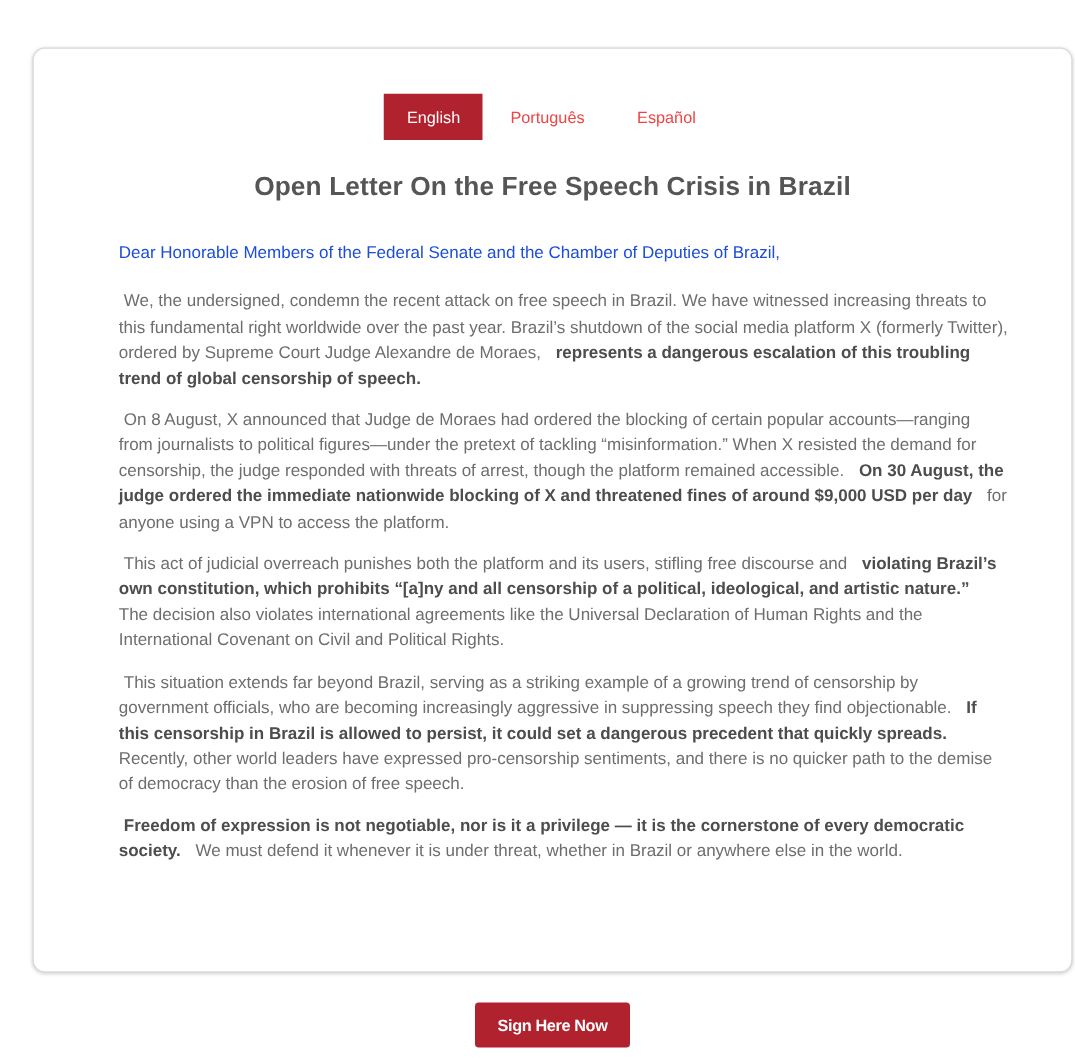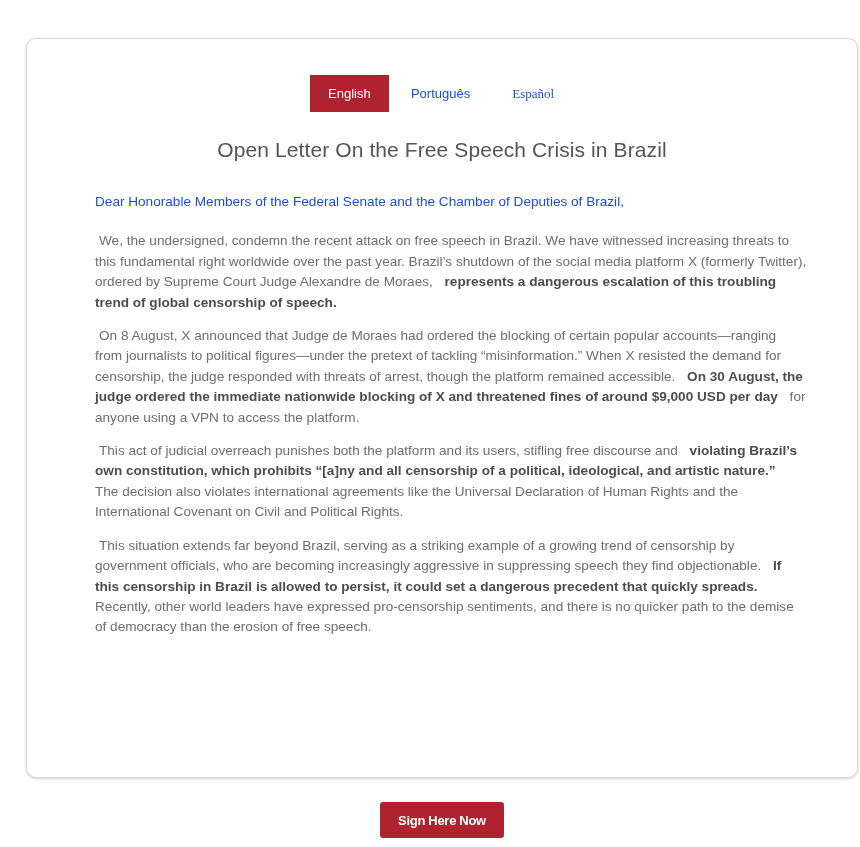--- a/index.html
+++ b/index.html
@@ -23,39 +23,39 @@
       position: absolute;
       top: 32px; left: 0; right: 0;
       display: flex; justify-content: center;
       height: 37px;
     }
     .lang-tab {
       height: 37px;
       padding: 0 19px;
       line-height: 37px;
       font-size: 13px;
-      color: #1d4ed8;
+      color: #ef4444;
       cursor: pointer;
       margin: 0 1px;
     }
     .lang-tab.active {
       background: #b0232e;
       color: #ffffff;
       width: 79px;
       text-align: center;
       padding: 0;
     }
     .lang-tab.pt { margin-left: 1px; padding: 0 20px; }
-    .lang-tab.es { padding: 0 20px; font-family: Liberation Serif, serif; }
+    .lang-tab.es { padding: 0 20px; }
     .title {
       position: absolute;
       top: 95px; left: 0; right: 0;
       text-align: center;
       font-size: 21px;
-      font-weight: normal;
+      font-weight: bold;
       color: #555555;
       letter-spacing: 0.1px;
     }
     .letter {
       position: absolute;
       left: 60px; top: 145px;
       width: 720px;
       font-size: 13.6px;
       line-height: 20.4px;
       color: #6e6e6e;
@@ -95,16 +95,17 @@
 
     <p><span>We, the undersigned, condemn the recent attack on free speech in Brazil. We have witnessed increasing threats to this fundamental right worldwide over the past year. Brazil’s shutdown of the social media platform X (formerly Twitter), ordered by Supreme Court Judge Alexandre de Moraes, </span><b>represents a dangerous escalation of this troubling trend of global censorship of speech.</b></p>
 
     <p><span>On 8 August, X announced that Judge de Moraes had ordered the blocking of certain popular accounts—ranging from journalists to political figures—under the pretext of tackling “misinformation.” When X resisted the demand for censorship, the judge responded with threats of arrest, though the platform remained accessible. </span><b>On 30 August, the judge ordered the immediate nationwide blocking of X and threatened fines of around $9,000 USD per day</b><span> for anyone using a VPN to access the platform.</span></p>
 
     <p><span>This act of judicial overreach punishes both the platform and its users, stifling free discourse and </span><b>violating Brazil’s own constitution, which prohibits “[a]ny and all censorship of a political, ideological, and artistic nature.”</b><span> The decision also violates international agreements like the Universal Declaration of Human Rights and the International Covenant on Civil and Political Rights.</span></p>
 
     <p><span>This situation extends far beyond Brazil, serving as a striking example of a growing trend of censorship by government officials, who are becoming increasingly aggressive in suppressing speech they find objectionable. </span><b>If this censorship in Brazil is allowed to persist, it could set a dangerous precedent that quickly spreads.</b><span> Recently, other world leaders have expressed pro-censorship sentiments, and there is no quicker path to the demise of democracy than the erosion of free speech.</span></p>
 
 
+    <p><b>Freedom of expression is not negotiable, nor is it a privilege — it is the cornerstone of every democratic society.</b><span> We must defend it whenever it is under threat, whether in Brazil or anywhere else in the world.</span></p>
   </div>
 </div>
 
 <button class="sign-btn">Sign Here Now</button>
 
 </body></html>

